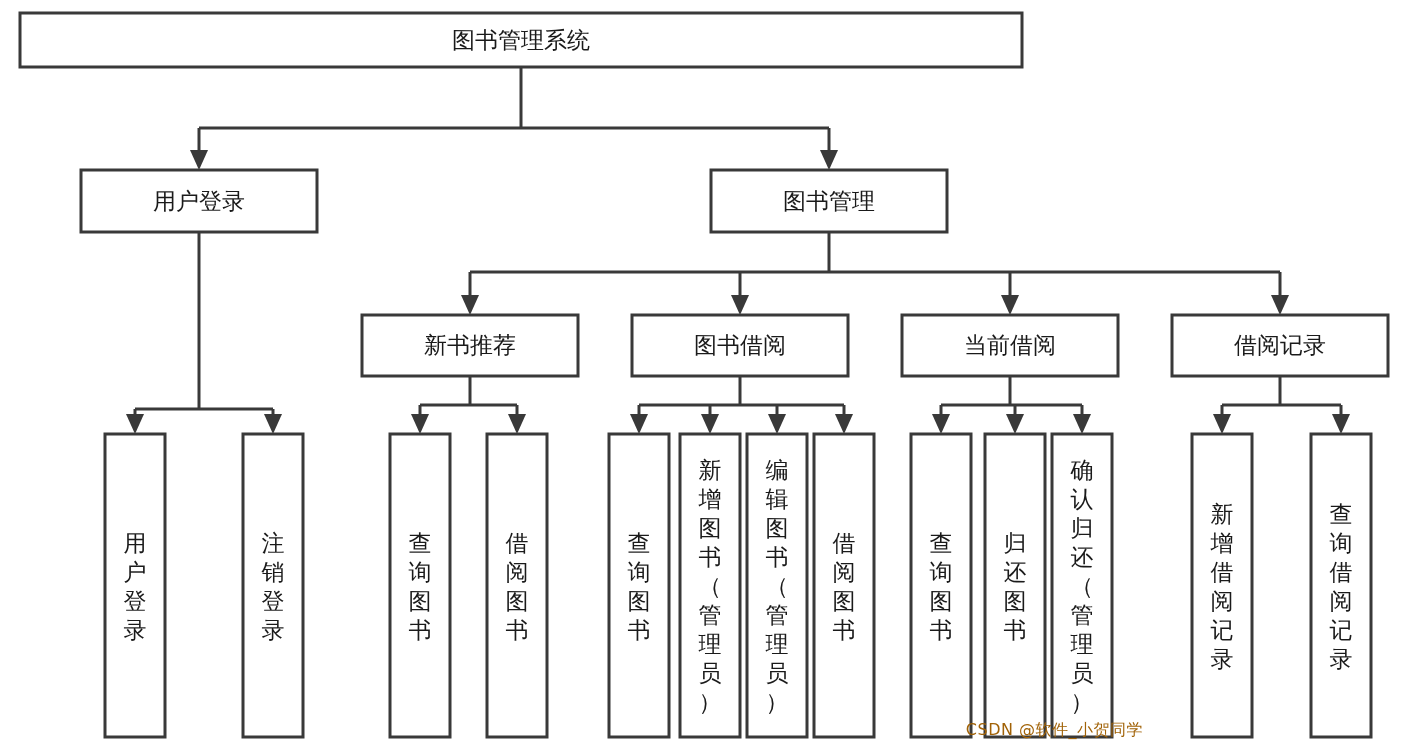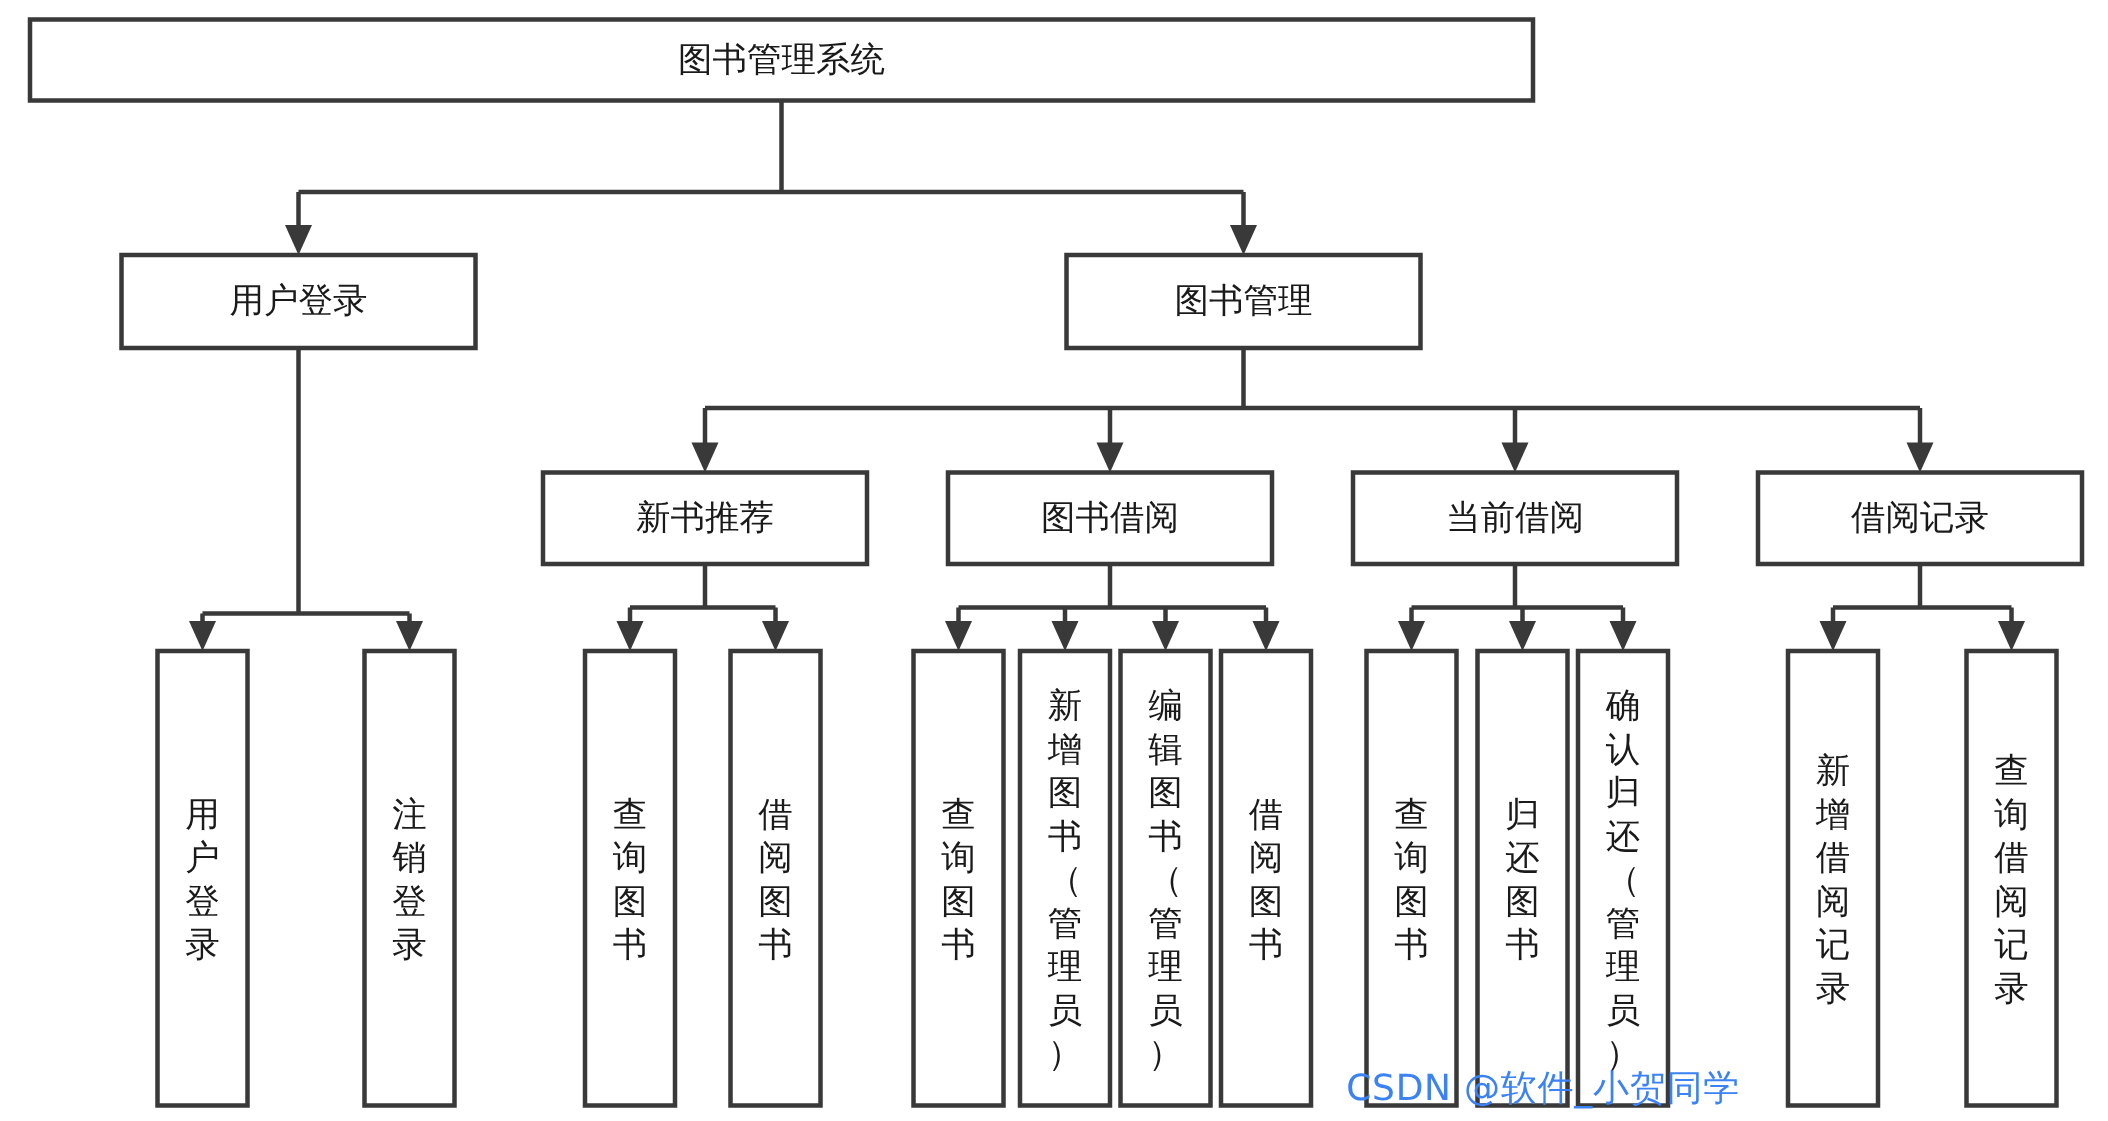--- a/index.html
+++ b/index.html
@@ -48,25 +48,25 @@
     dominant-baseline: middle;
   }
   .node-label-v {
     font-family: "DejaVu Sans", "Liberation Sans", sans-serif;
     font-size: 23px;
     fill: #1a1a1a;
     text-anchor: middle;
   }
   .watermark {
     position: absolute;
-    right: 8px;
+    right: 25px;
     bottom: 6px;
     font-family: "DejaVu Sans", "Liberation Sans", sans-serif;
-    font-size: 24px;
-    color: #3b82f6;
+    font-size: 16px;
+    color: #a16207;
     letter-spacing: 0.5px;
     white-space: nowrap;
     user-select: none;
   }
 </style>
 </head>
 <body>
 
 <div id="diagram-root">
   <svg id="flow" viewBox="0 0 1405 747">

